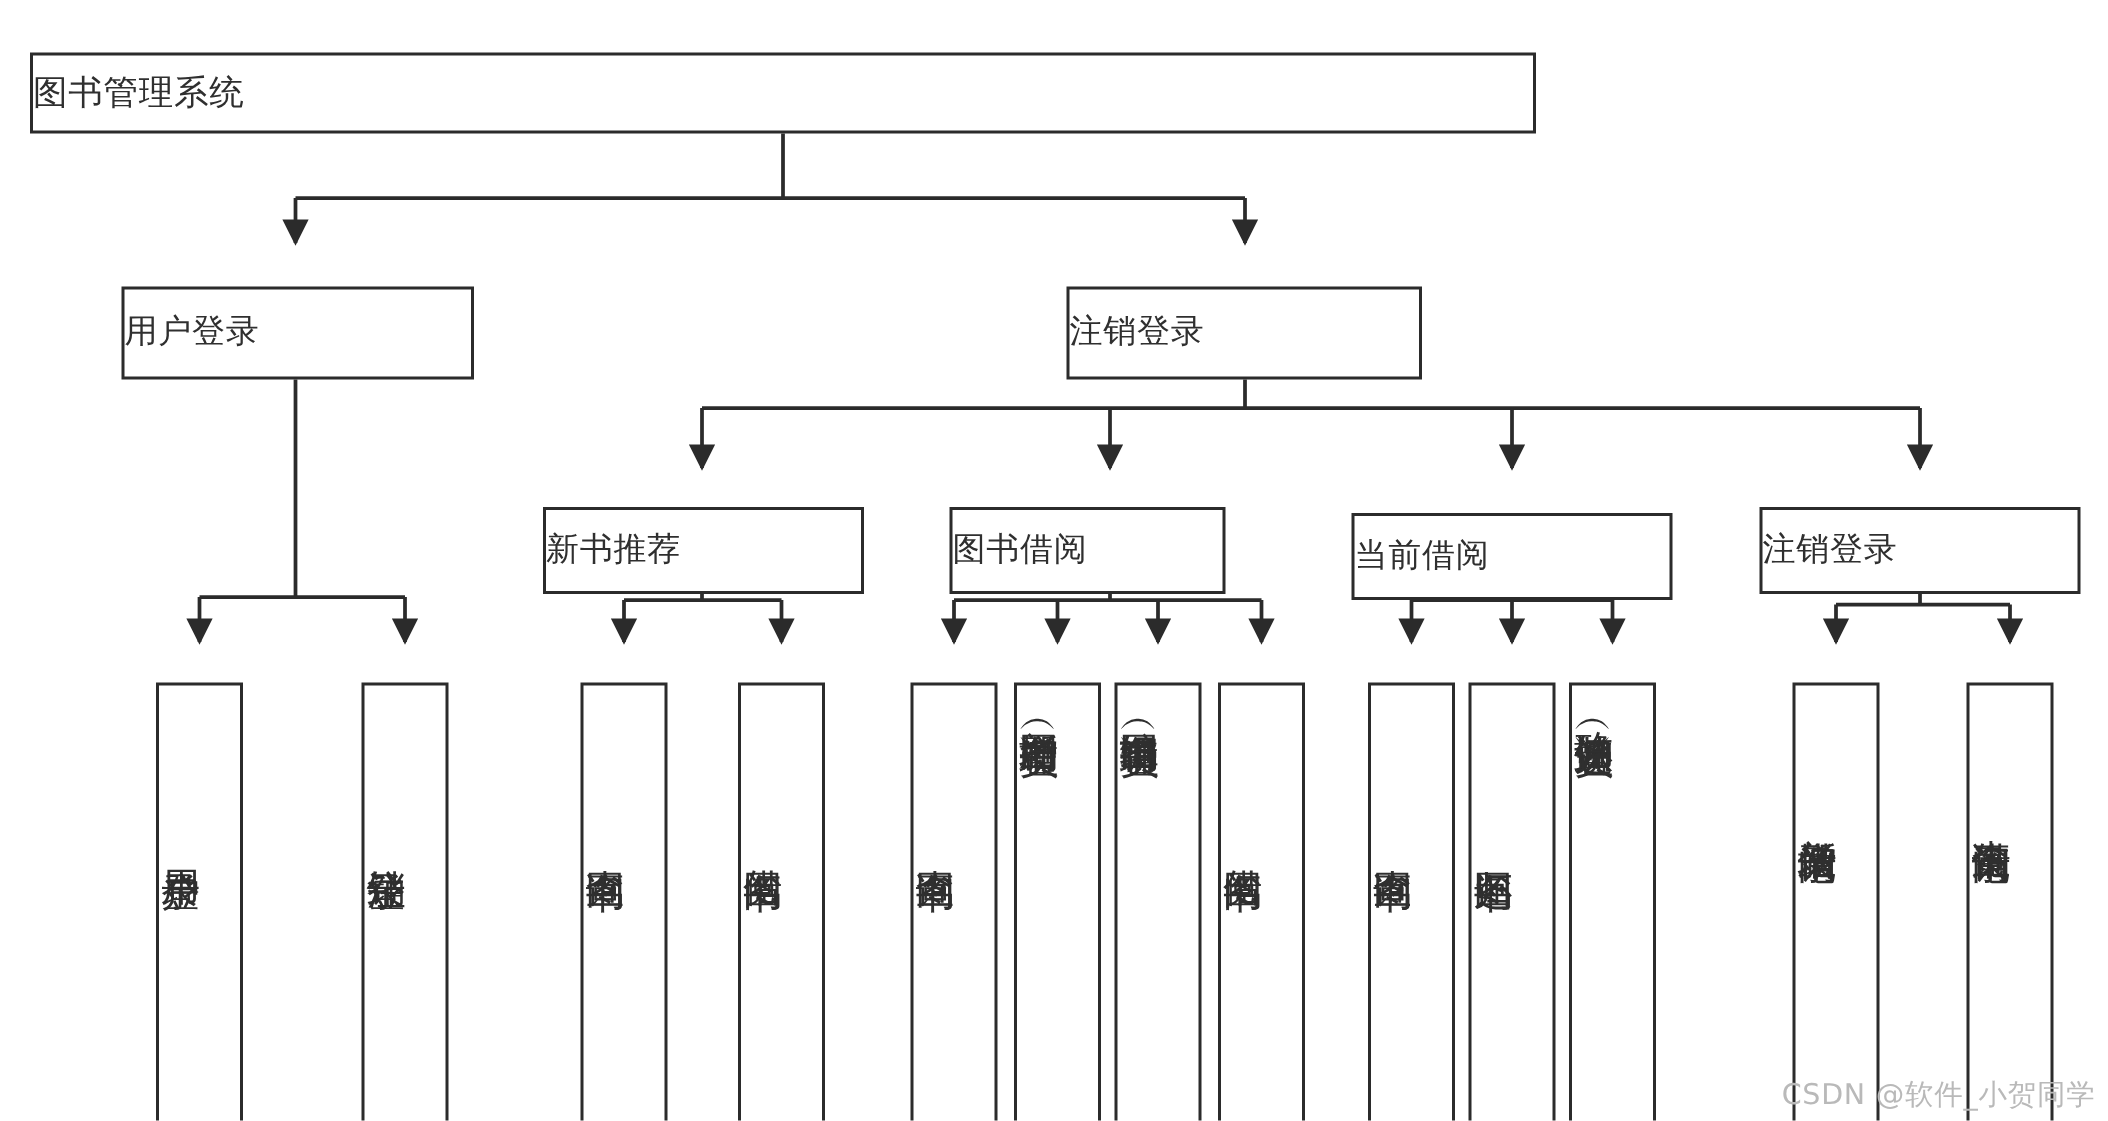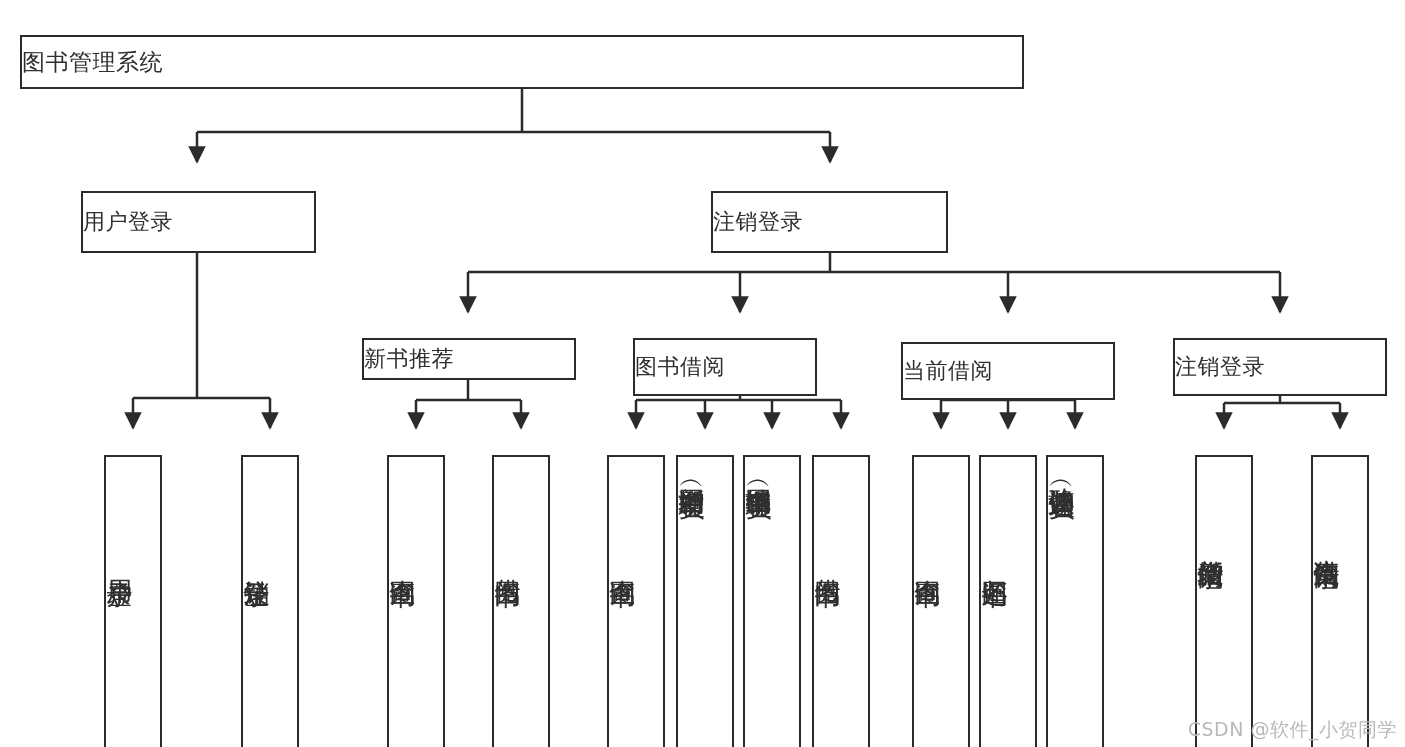--- a/index.html
+++ b/index.html
@@ -144,21 +144,21 @@
   </div>
 
   <div class="node horizontal" style="left:81px; top:170px; width:235px; height:62px;">
     <span class="node-label">用户登录</span>
   </div>
 
   <div class="node horizontal" style="left:711px; top:170px; width:237px; height:62px;">
     <span class="node-label">注销登录</span>
   </div>
 
-  <div class="node horizontal" style="left:362px; top:317px; width:214px; height:42px;">
+  <div class="node horizontal" style="left:362px; top:317px; width:214px; height:58px;">
     <span class="node-label">新书推荐</span>
   </div>
 
   <div class="node horizontal" style="left:633px; top:317px; width:184px; height:58px;">
     <span class="node-label">图书借阅</span>
   </div>
 
   <div class="node horizontal" style="left:901px; top:321px; width:214px; height:58px;">
     <span class="node-label">当前借阅</span>
   </div>

